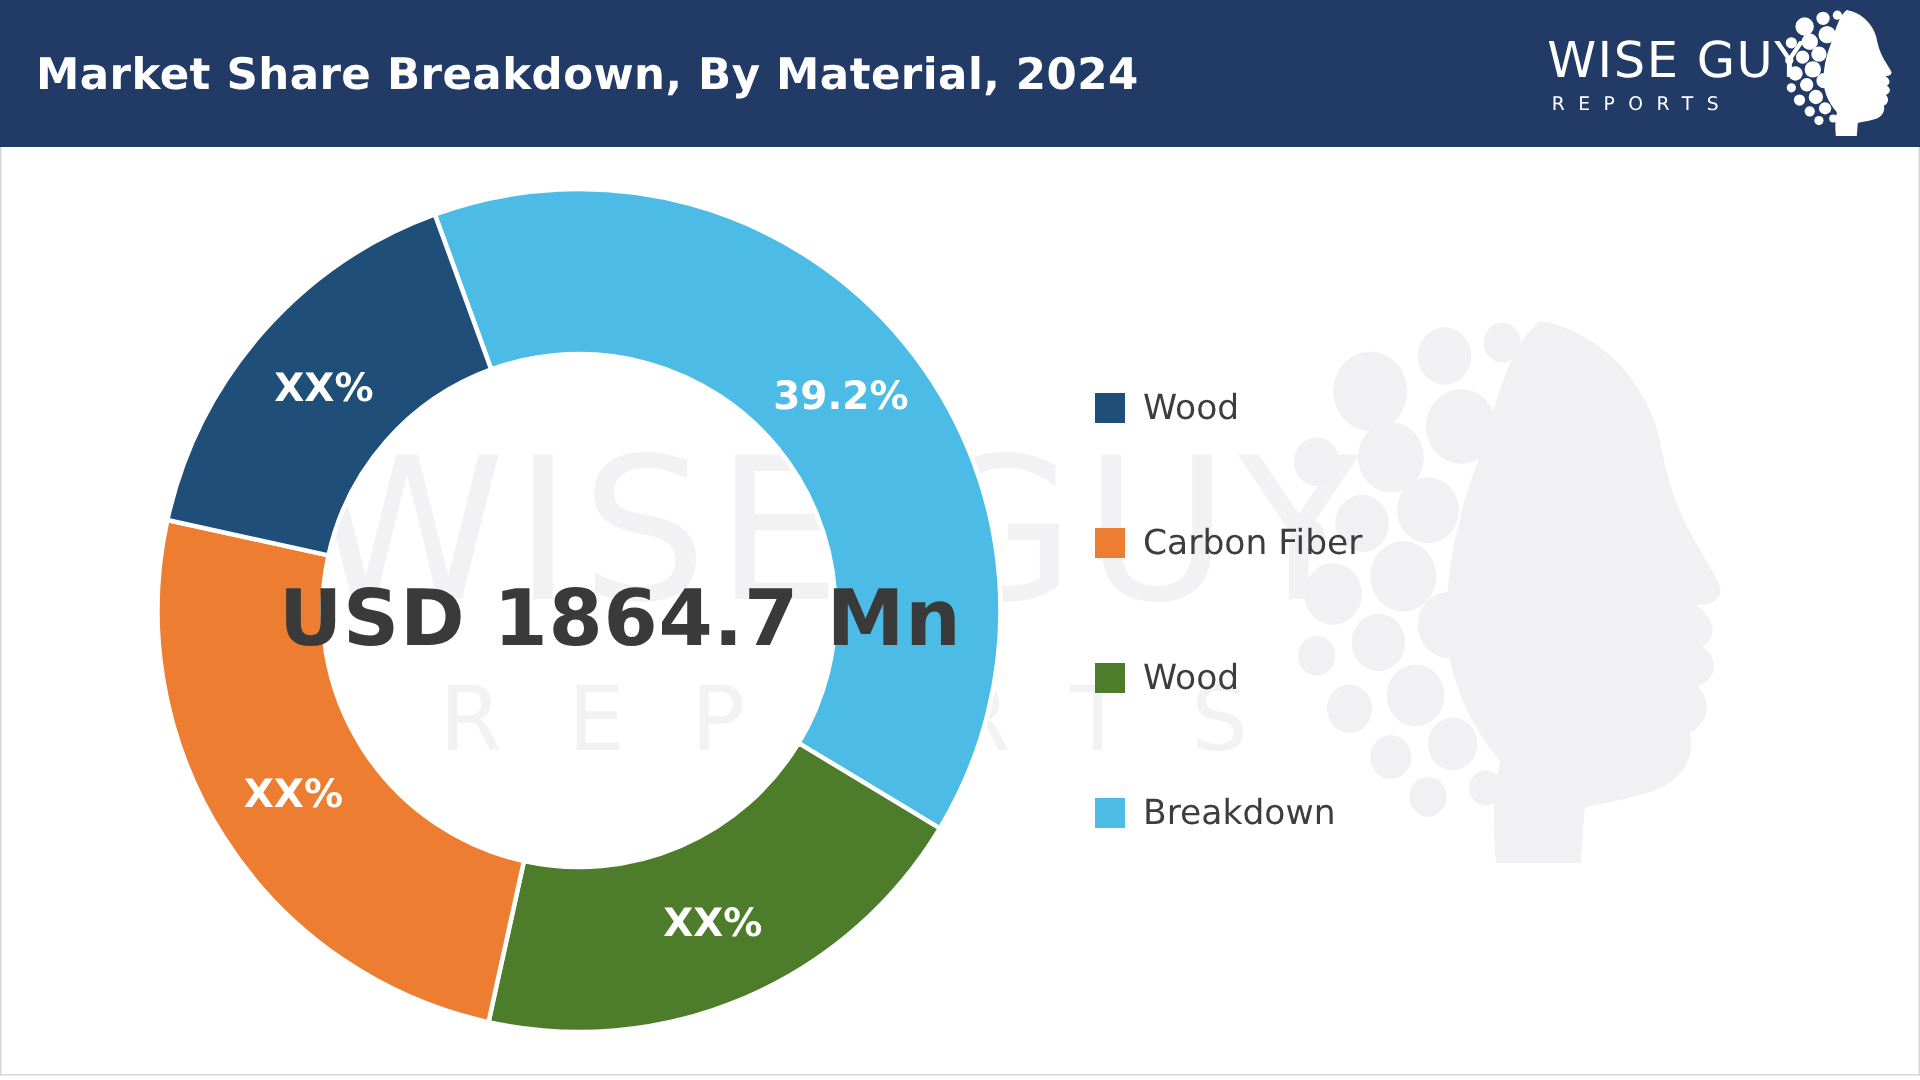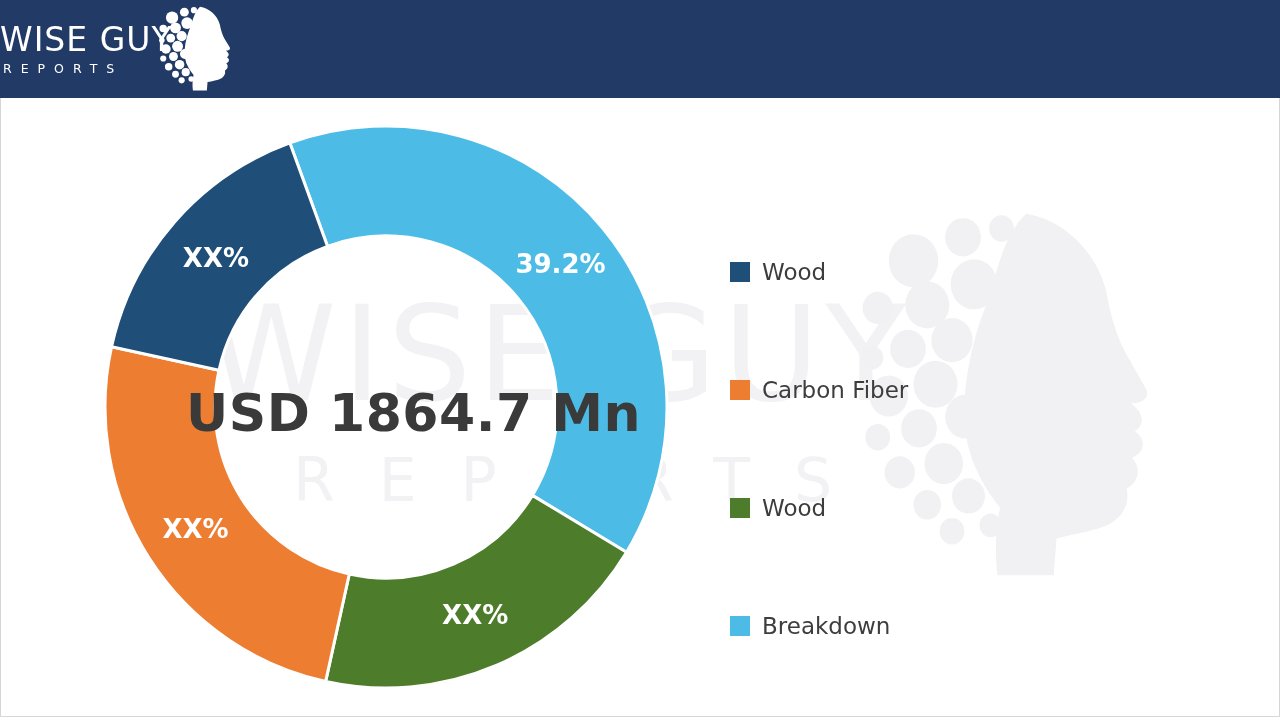--- a/index.html
+++ b/index.html
@@ -38,21 +38,21 @@
   
   .donut{position:absolute;left:100px;top:24px;width:570px;height:570px;z-index:1;}
   .donut path{stroke:#ffffff;stroke-width:3;stroke-linejoin:round;}
   .donut text{fill:#ffffff;font-size:26px;font-weight:bold;text-anchor:middle;
     font-family:"DejaVu Sans","Liberation Sans",sans-serif;}
   .center-label{
     position:absolute;left:185px;top:285px;width:400px;text-align:center;z-index:1;
     font-size:52px;font-weight:bold;color:#3a3a3a;letter-spacing:.5px;white-space:nowrap;
   }
   
-  .legend{position:absolute;left:729px;top:161px;display:flex;flex-direction:column;gap:92px;z-index:1;}
+  .legend{position:absolute;left:729px;top:161px;display:flex;flex-direction:column;gap:64px;z-index:1;}
   .legend-item{display:flex;align-items:center;height:26px;}
   .swatch{width:20px;height:20px;margin-right:12px;flex:0 0 auto;}
   .legend-label{font-size:23px;color:#3d3d3d;line-height:26px;white-space:nowrap;}
   .defs-hidden{position:absolute;width:0;height:0;overflow:hidden;}
 </style>
 </head>
 <body>
 
 <svg class="defs-hidden" aria-hidden="true">
   <symbol id="wg-face" viewBox="0 0 120 132">
@@ -89,20 +89,21 @@
       <circle cx="42" cy="100" r="6"></circle>
       <circle cx="55" cy="96" r="4"></circle>
     <circle cx="36" cy="112" r="4.5"></circle>
       <circle cx="50" cy="110" r="4"></circle>
   </symbol>
 </svg>
 
 <div class="page">
 
   <header class="hdr" style="background: rgb(33, 58, 102);">
+    <h1>Market Share Breakdown, By Material, 2024</h1>
     <div class="brand">
       <div class="brand-text">
         <div class="brand-l1">WISE GUY</div>
         <div class="brand-l2">REPORTS</div>
       </div>
       <svg class="brand-face" viewBox="0 0 120 132">
         <use href="#wg-face"></use>
       </svg>
     </div>
   </header>

